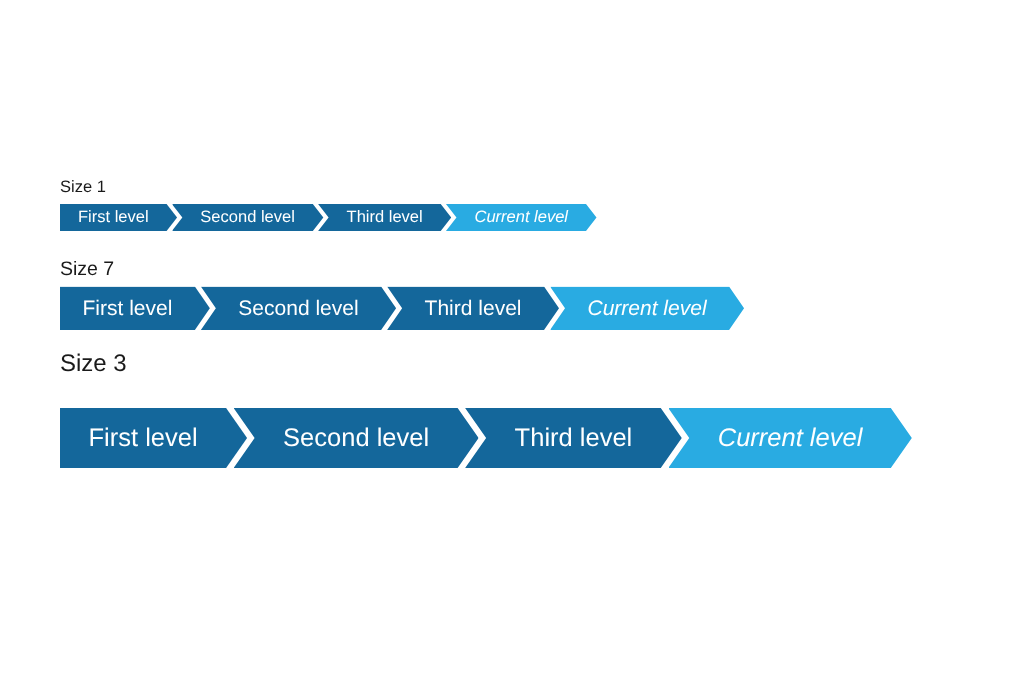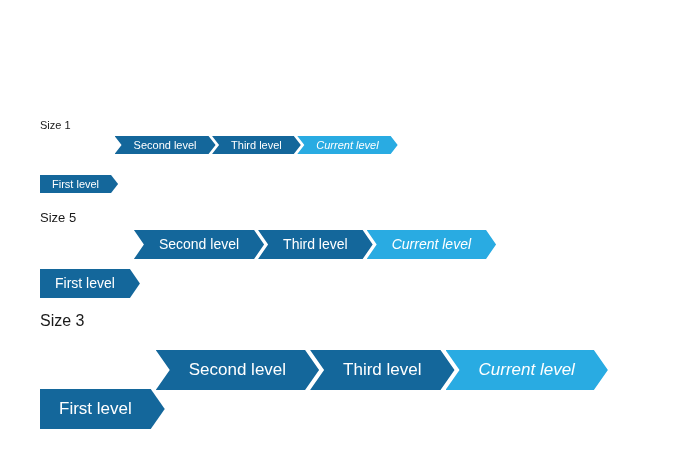--- a/index.html
+++ b/index.html
@@ -27,21 +27,20 @@
     margin-left: var(--ml);
     white-space: nowrap;
     text-align: center;
     clip-path: polygon(0 0, calc(100% - var(--a)) 0, 100% 50%, calc(100% - var(--a)) 100%, 0 100%, var(--a) 50%);
     cursor: pointer;
   }
   .seg:first-child {
     margin-left: 0;
     padding-left: var(--pad);
     clip-path: polygon(0 0, calc(100% - var(--a)) 0, 100% 50%, calc(100% - var(--a)) 100%, 0 100%);
-    margin-top: 39px;
   }
   .seg.current { background: var(--current_bg, #29ABE2); cursor: default; font-style: italic; }
 
   
   .group-s1 { margin-bottom: 17px; }
   .group-s1 .group-label { font-size: 11px; line-height: 13px; margin-bottom: 4px; }
   .group-s1 .crumb { --h: 18px; --a: 7px; --ml: -3.5px; --pad: 12px; font-size: 11px; }
 
   
   .group-s2 { margin-bottom: 13px; }
@@ -61,21 +60,21 @@
     <span class="group-label">Size 1</span>
     <div class="crumb">
       <div class="seg">First level</div>
       <div class="seg">Second level</div>
       <div class="seg">Third level</div>
       <div class="seg current">Current level</div>
     </div>
   </div>
 
   <div class="group group-s2">
-    <span class="group-label">Size 5</span>
+    <span class="group-label">Size 7</span>
     <div class="crumb">
       <div class="seg">First level</div>
       <div class="seg">Second level</div>
       <div class="seg">Third level</div>
       <div class="seg current">Current level</div>
     </div>
   </div>
 
   <div class="group group-s3">
     <span class="group-label">Size 3</span>

